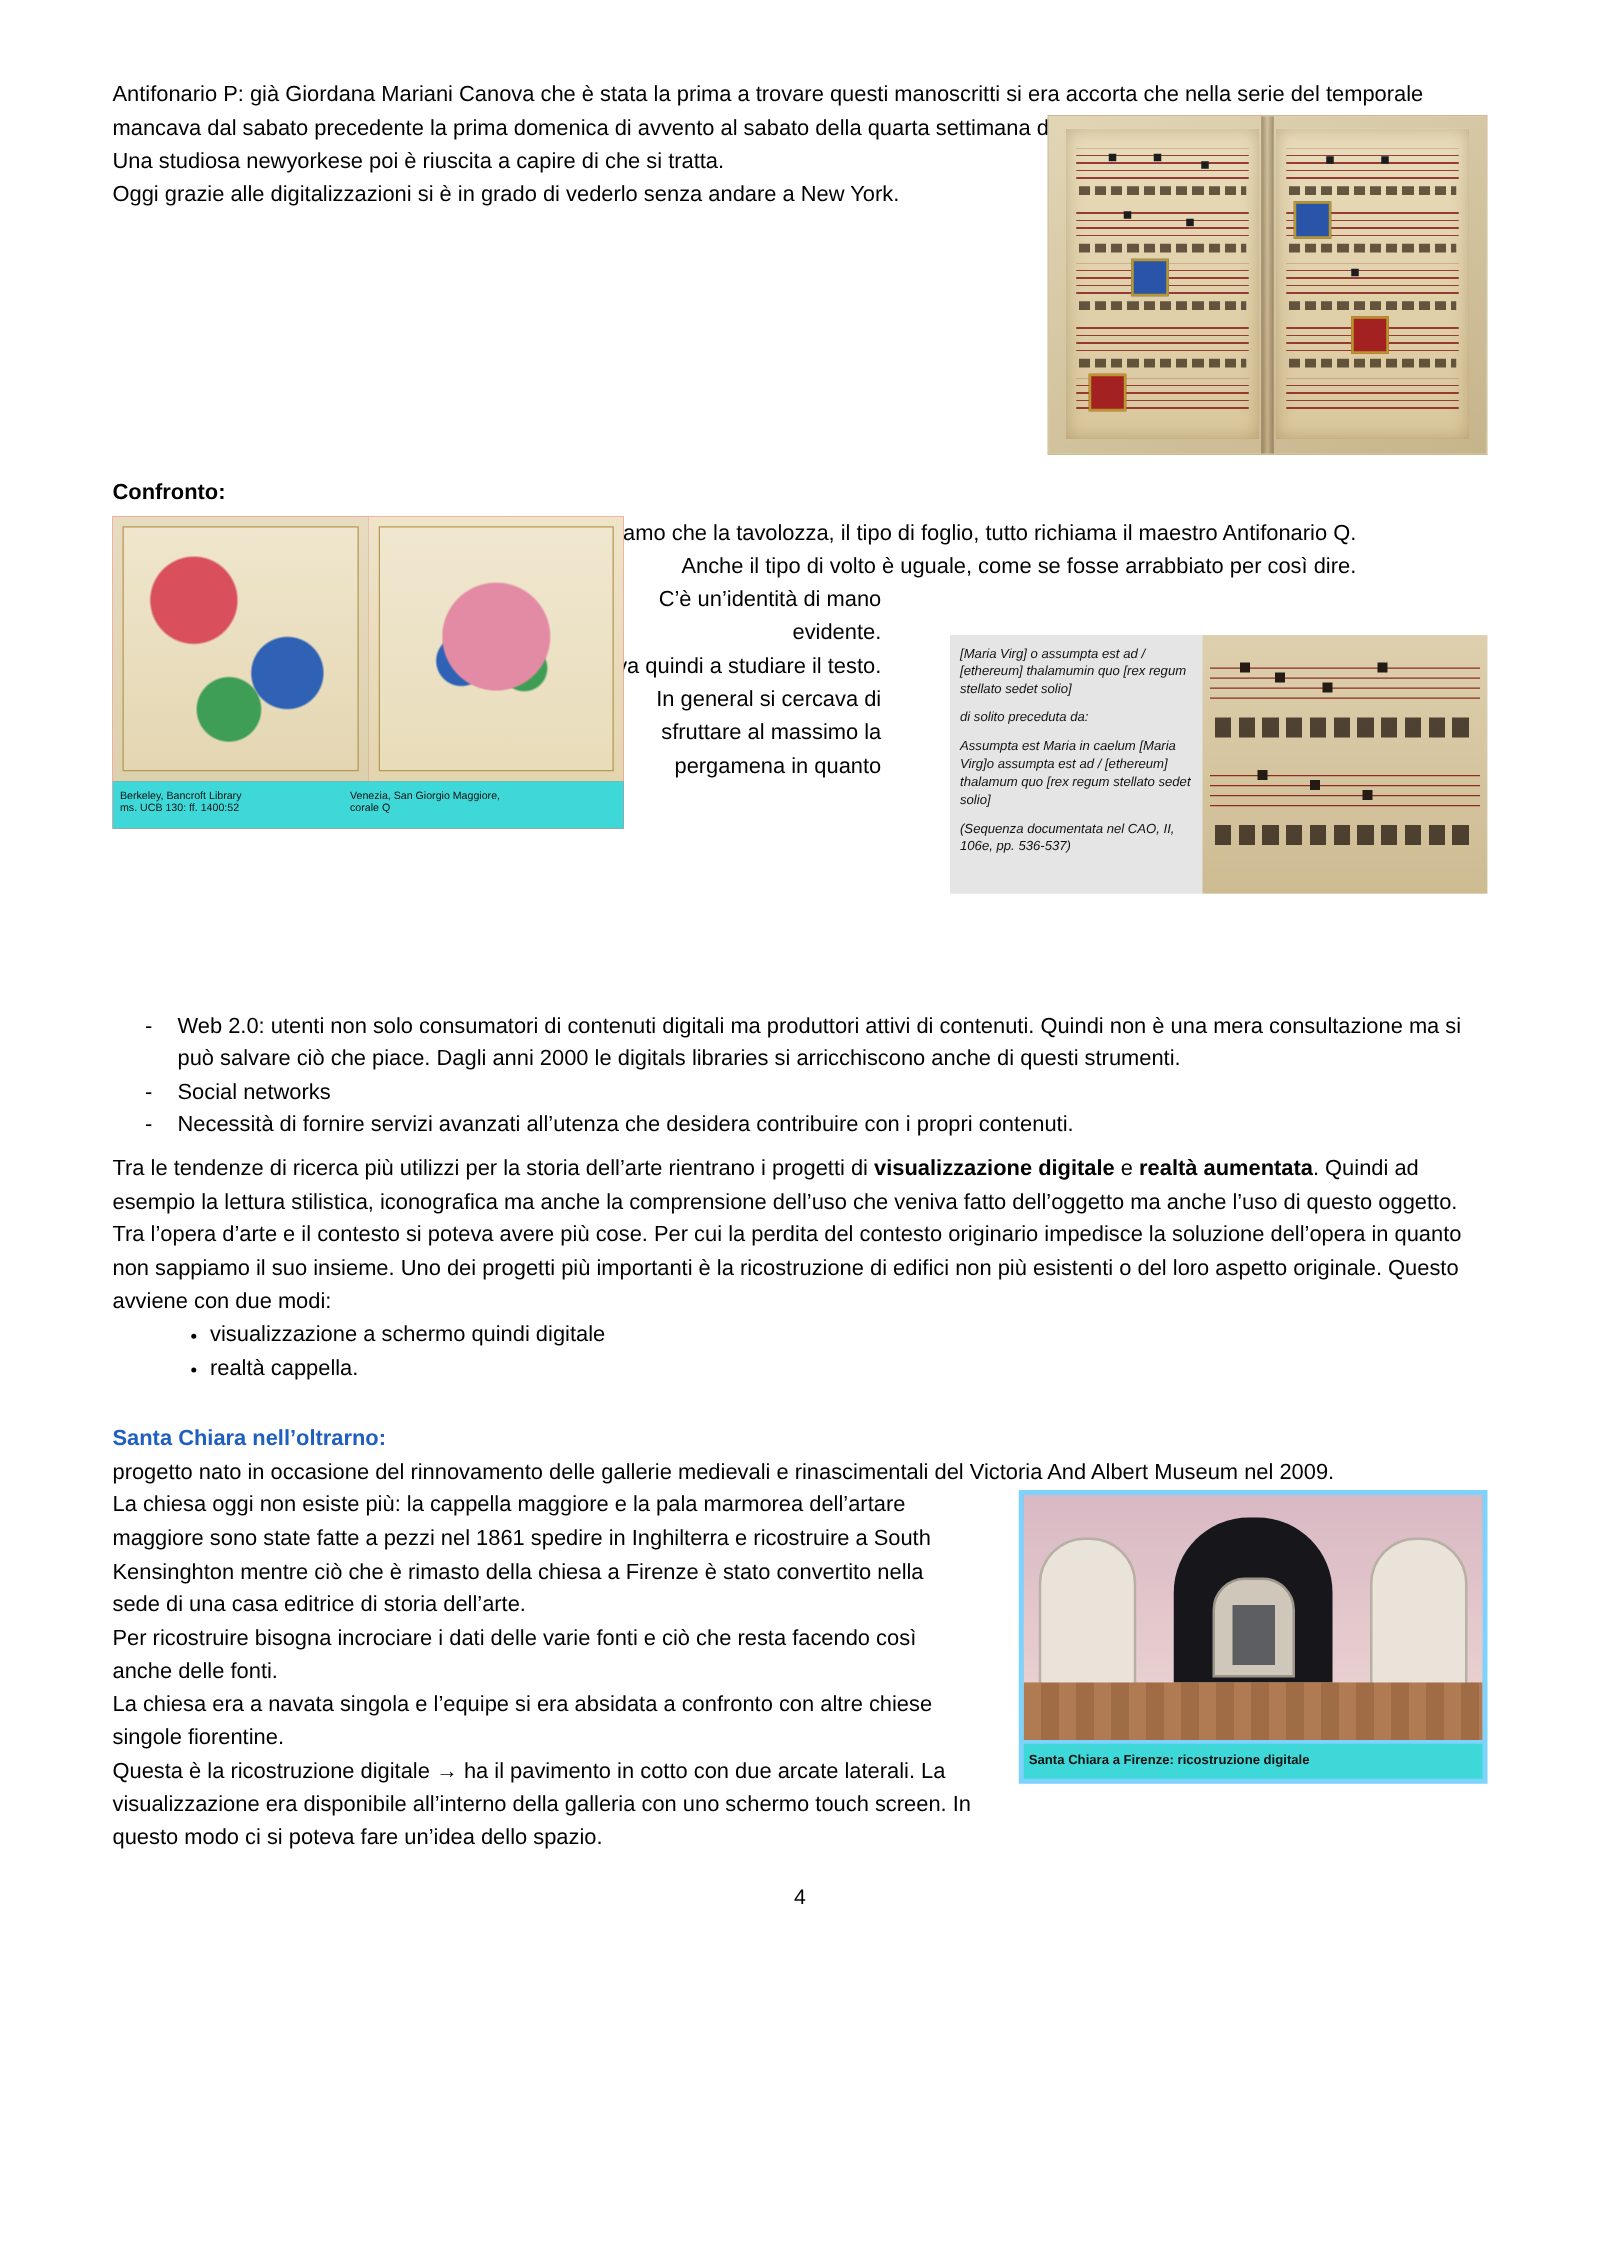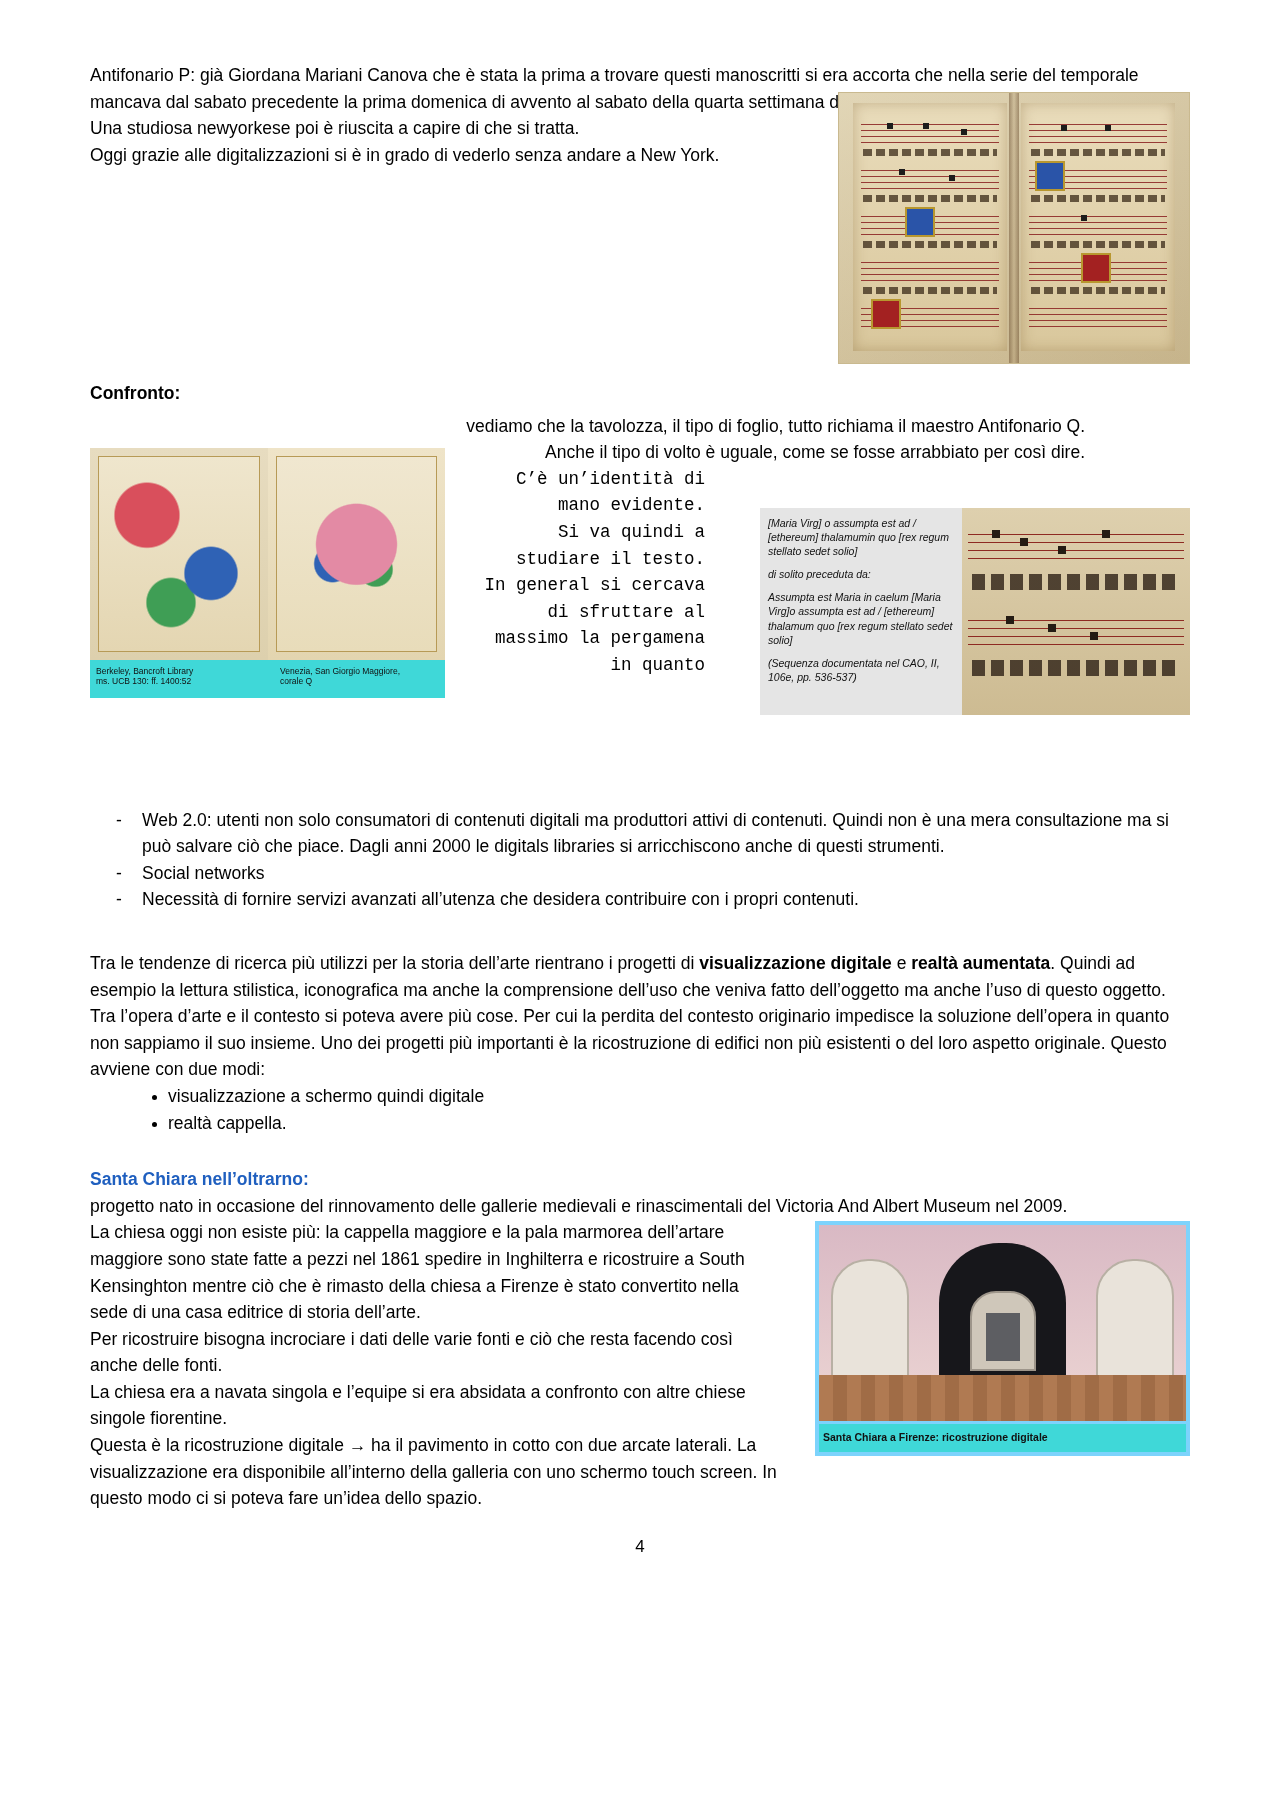--- a/index.html
+++ b/index.html
@@ -96,25 +96,24 @@
     background: repeating-linear-gradient(90deg, #3a2a18 0 9px, transparent 9px 13px);
     opacity: .75;
   }
 
   
   .confronto-label { font-weight: bold; margin: 18px 0 6px 0; padding-left: 0; }
   .sec2 { position: relative; min-height: 330px; }
   .img-confronto {
     position: absolute;
     left: 0; top: 0;
-    width: 355px;
+    width: 409px;
     height: 250px;
     background: #ef4444;
     overflow: hidden;
-    margin-top: 35px;
   }
   .img-confronto .half {
     position: absolute; top: 0; bottom: 38px; width: 50%;
   }
   .img-confronto .half.l { left: 0; background: linear-gradient(#e7dcc0, #ddd0ad); }
   .img-confronto .half.r { right: 0; background: linear-gradient(#efe4c8, #e3d5b0); }
   .mini-illum {
     position: absolute;
     inset: 8px;
     background:
@@ -144,21 +143,20 @@
   .caption-strip .c1 { position: absolute; left: 6px; top: 6px; }
   .caption-strip .c2 { position: absolute; left: 190px; top: 6px; }
 
   .sec2 .rtext {
     margin-left: 375px;
     width: 620px;
     text-align: right;
   }
   .sec2 .narrow {
     width: 240px;
-    font-family: Liberation Mono, monospace;
   }
   .img-maria {
     position: absolute;
     right: 0;
     top: 95px;
     width: 430px;
     height: 207px;
     background: #e5e5e5;
     overflow: hidden;
   }
@@ -214,21 +212,21 @@
   ul.dash > li { position: relative; margin: 0 0 0 0; }
   ul.dash > li::before {
     content: "-";
     position: absolute;
     left: -26px;
     top: 0;
   }
   ul.bullet { list-style: disc; padding-left: 78px; }
   ul.bullet > li::marker { font-size: 16px; }
 
-  .para { margin-top: 37px; }
+  .para { margin-top: 8px; }
   .gap-lg { height: 64px; }
   .gap-md { height: 30px; }
 
   
   .sec4 { position: relative; min-height: 300px; }
   .sec4 .ltext { width: 690px; }
   .img-chiara {
     position: absolute;
     right: 0;
     top: 55px;

